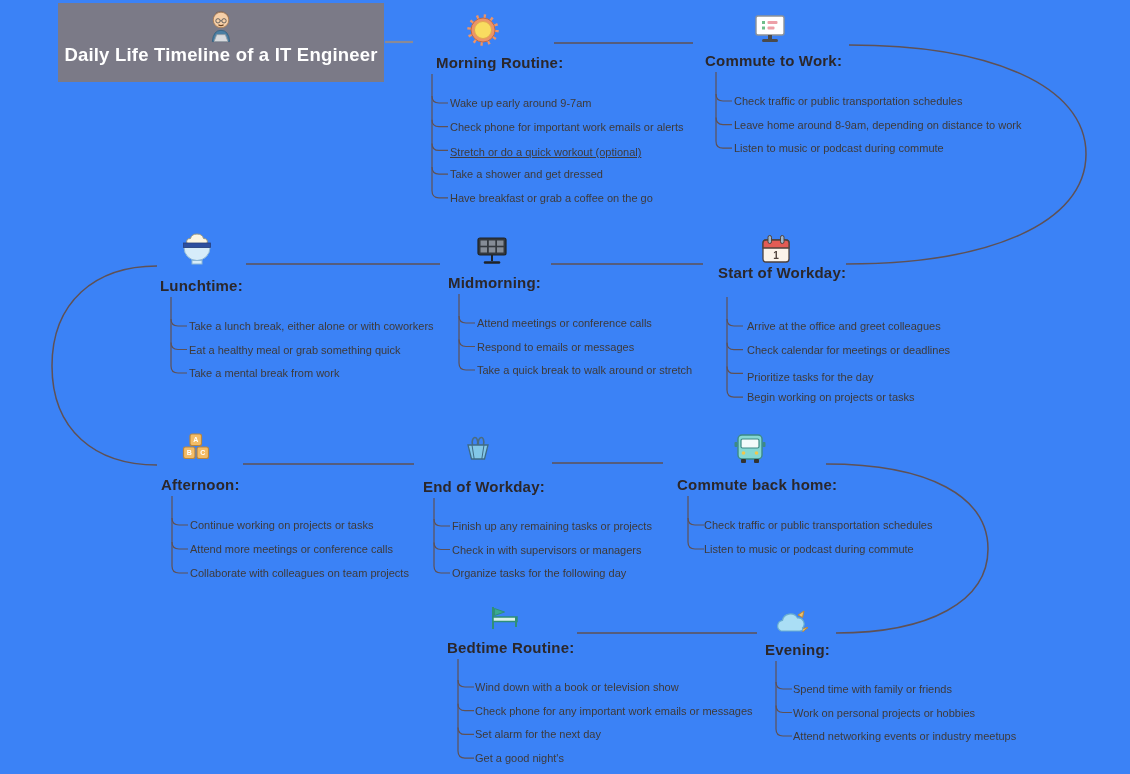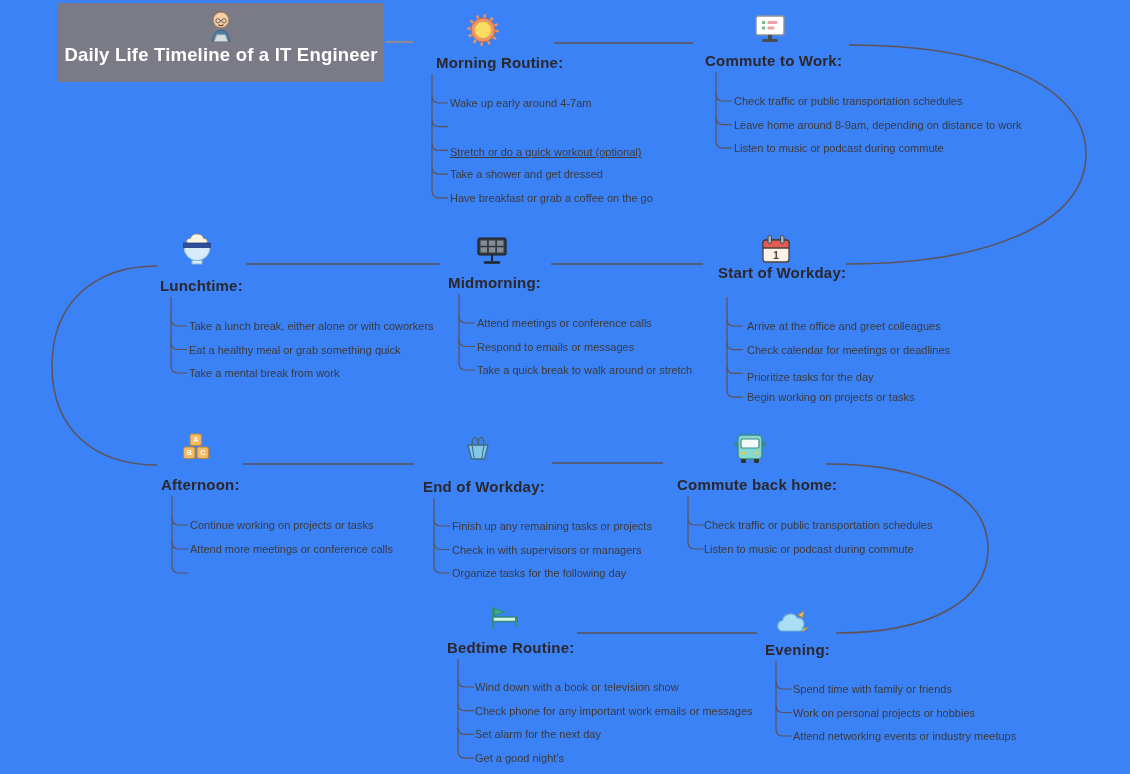--- a/index.html
+++ b/index.html
@@ -192,39 +192,41 @@
   <div class="label" style="left:705px;top:52px">Commute to Work:</div>
   <div class="label" style="left:718px;top:264px">Start of Workday:</div>
   <div class="label" style="left:448px;top:274px">Midmorning:</div>
   <div class="label" style="left:160px;top:277px">Lunchtime:</div>
   <div class="label" style="left:161px;top:476px">Afternoon:</div>
   <div class="label" style="left:423px;top:478px">End of Workday:</div>
   <div class="label" style="left:677px;top:476px">Commute back home:</div>
   <div class="label" style="left:765px;top:641px">Evening:</div>
   <div class="label" style="left:447px;top:639px">Bedtime Routine:</div>
 
-<div class="item" style="left: 450px; top: 95px; color: rgb(62, 58, 58);">Wake up early around 4-7am</div>
+<div class="item" style="left: 450px; top: 95px; color: rgb(62, 58, 58);">Wake up early around 9-7am</div>
+    <div class="item" style="left: 450px; top: 118.7px; color: rgb(62, 58, 58);">Check phone for important work emails or alerts</div>
     <div class="item" style="left: 450px; top: 144px; color: rgb(62, 58, 58); text-decoration: underline;">Stretch or do a quick workout (optional)</div>
     <div class="item" style="left: 450px; top: 166.1px; color: rgb(62, 58, 58);">Take a shower and get dressed</div>
     <div class="item" style="left: 450px; top: 189.8px; color: rgb(62, 58, 58);">Have breakfast or grab a coffee on the go</div>
     <div class="item" style="left: 734px; top: 93px; color: rgb(62, 58, 58);">Check traffic or public transportation schedules</div>
     <div class="item" style="left: 734px; top: 116.6px; color: rgb(62, 58, 58);">Leave home around 8-9am, depending on distance to work</div>
     <div class="item" style="left: 734px; top: 140.2px; color: rgb(62, 58, 58);">Listen to music or podcast during commute</div>
     <div class="item" style="left: 747px; top: 318px; color: rgb(62, 58, 58);">Arrive at the office and greet colleagues</div>
     <div class="item" style="left: 747px; top: 341.7px; color: rgb(62, 58, 58);">Check calendar for meetings or deadlines</div>
     <div class="item" style="left: 747px; top: 369px; color: rgb(62, 58, 58);">Prioritize tasks for the day</div>
     <div class="item" style="left: 747px; top: 389.1px; color: rgb(62, 58, 58);">Begin working on projects or tasks</div>
     <div class="item" style="left: 477px; top: 315px; color: rgb(62, 58, 58);">Attend meetings or conference calls</div>
     <div class="item" style="left: 477px; top: 338.5px; color: rgb(62, 58, 58);">Respond to emails or messages</div>
     <div class="item" style="left: 477px; top: 362px; color: rgb(62, 58, 58);">Take a quick break to walk around or stretch</div>
     <div class="item" style="left: 189px; top: 318px; color: rgb(62, 58, 58);">Take a lunch break, either alone or with coworkers</div>
     <div class="item" style="left: 189px; top: 341.5px; color: rgb(62, 58, 58);">Eat a healthy meal or grab something quick</div>
     <div class="item" style="left: 189px; top: 365px; color: rgb(62, 58, 58);">Take a mental break from work</div>
     <div class="item" style="left: 190px; top: 517px; color: rgb(62, 58, 58);">Continue working on projects or tasks</div>
     <div class="item" style="left: 190px; top: 541px; color: rgb(62, 58, 58);">Attend more meetings or conference calls</div>
+    <div class="item" style="left: 190px; top: 565px; color: rgb(62, 58, 58);">Collaborate with colleagues on team projects</div>
     <div class="item" style="left: 452px; top: 518px; color: rgb(62, 58, 58);">Finish up any remaining tasks or projects</div>
     <div class="item" style="left: 452px; top: 541.5px; color: rgb(62, 58, 58);">Check in with supervisors or managers</div>
     <div class="item" style="left: 452px; top: 565px; color: rgb(62, 58, 58);">Organize tasks for the following day</div>
     <div class="item" style="left: 704px; top: 517px; color: rgb(62, 58, 58);">Check traffic or public transportation schedules</div>
     <div class="item" style="left: 704px; top: 541px; color: rgb(62, 58, 58);">Listen to music or podcast during commute</div>
     <div class="item" style="left: 793px; top: 681px; color: rgb(62, 58, 58);">Spend time with family or friends</div>
     <div class="item" style="left: 793px; top: 704.5px; color: rgb(62, 58, 58);">Work on personal projects or hobbies</div>
     <div class="item" style="left: 793px; top: 728px; color: rgb(62, 58, 58);">Attend networking events or industry meetups</div>
     <div class="item" style="left: 475px; top: 679px; color: rgb(62, 58, 58);">Wind down with a book or television show</div>
     <div class="item" style="left: 475px; top: 702.7px; color: rgb(62, 58, 58);">Check phone for any important work emails or messages</div>

